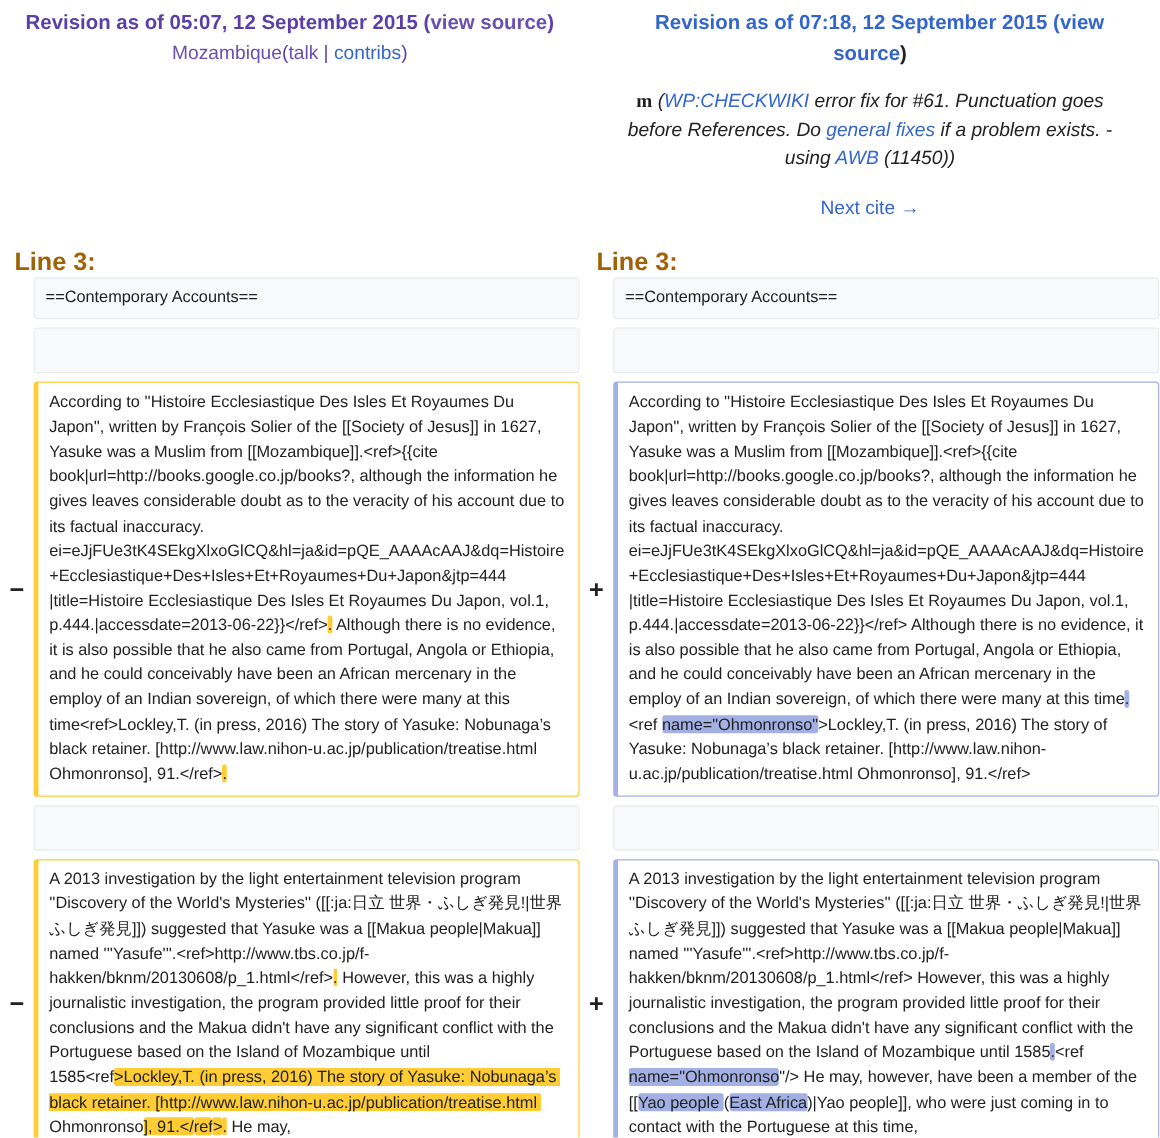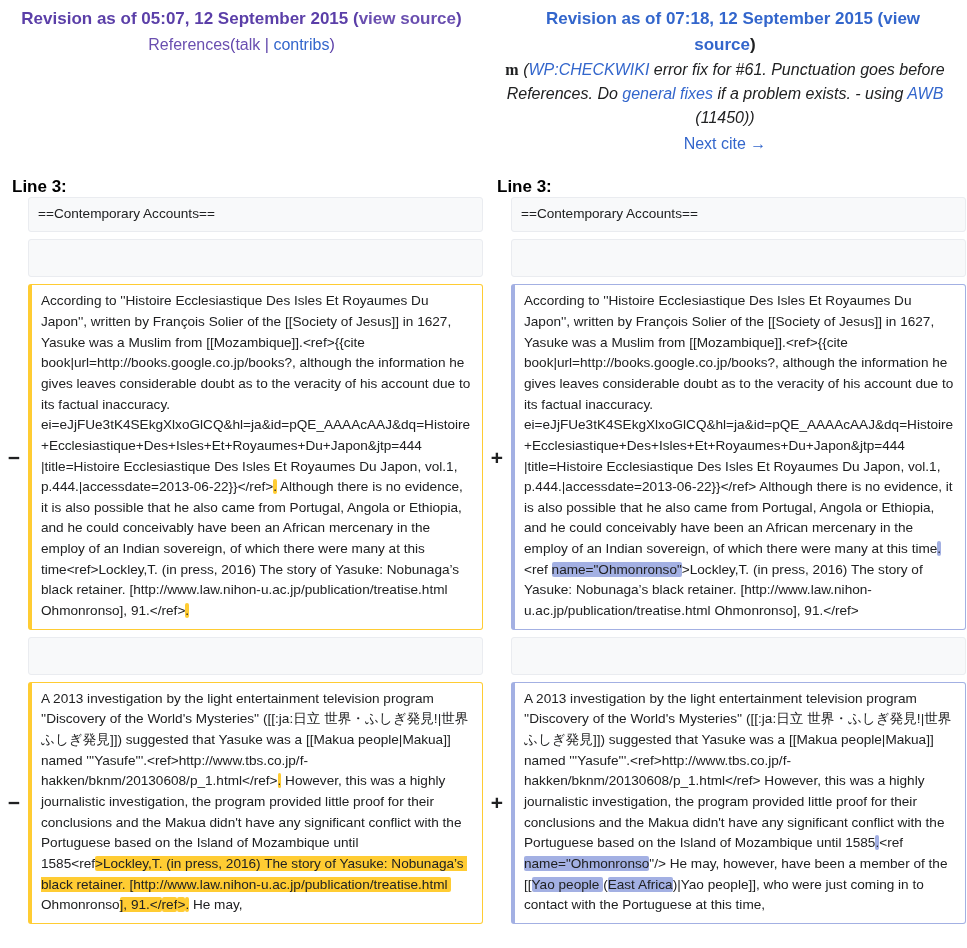--- a/index.html
+++ b/index.html
@@ -41,21 +41,21 @@
 
   .rev-user-line {
     font-size: 16px;
     line-height: 1.5;
     margin: 0 0 1px 0;
   }
   .rev-comment {
     font-style: italic;
     font-size: 16px;
     line-height: 1.5;
-    margin: 1px;
+    margin: 16px;
     color: #202122;
   }
   .rev-nav {
     font-size: 16px;
     line-height: 1.6;
     margin: 0;
   }
   .minor-flag {
     font-weight: bold;
     font-style: normal;
@@ -79,22 +79,22 @@
   .line-header-row {
     display: flex;
     width: 967px;
     margin-top: 20px;
   }
   .line-header {
     width: 483px;
     box-sizing: border-box;
     padding-left: 12px;
     font-weight: bold;
-    font-size: 17px;
-    color: #000000;
+    font-size: 21px;
+    color: #a16207;
   }
   .line-header.right { width: 484px; padding-left: 14px; }
 
   
   .diff {
     width: 967px;
   }
   .diff-row {
     display: flex;
     width: 967px;
@@ -158,21 +158,21 @@
     border-radius: 2px;
   }
 </style>
 </head>
 <body>
 
 <div class="rev-header-row">
 
   <div class="rev-col left">
     <div class="rev-title rev-title-left"><span class="plain-purple">Revision as of 05:07, 12 September 2015 (</span><a class="link-purple">view source</a><span class="plain-purple">)</span></div>
-    <div class="rev-user-line"><a class="link-purple">References</a><span class="plain-purple">(</span><a class="link-purple">talk</a><span class="plain-purple"> | </span><a class="link">contribs</a><span class="plain-purple">)</span></div>
+    <div class="rev-user-line"><a class="link-purple">Mozambique</a><span class="plain-purple">(</span><a class="link-purple">talk</a><span class="plain-purple"> | </span><a class="link">contribs</a><span class="plain-purple">)</span></div>
   </div>
 
   <div class="rev-col right">
     <div class="rev-title"><span class="plain-dark" style="color:#3366cc">Revision as of 07:18, 12 September 2015 (</span><a class="link">view source</a><span style="color:#202122">)</span></div>
     <div class="rev-comment"><span class="minor-flag">m</span><span> (</span><a class="link">WP:CHECKWIKI</a><span> error fix for #61. Punctuation goes before References. Do </span><a class="link">general fixes</a><span> if a problem exists. - using </span><a class="link">AWB</a><span> (11450))</span></div>
     <div class="rev-nav"><a class="link">Next cite →</a></div>
   </div>
 </div>
 
 <div class="line-header-row">

